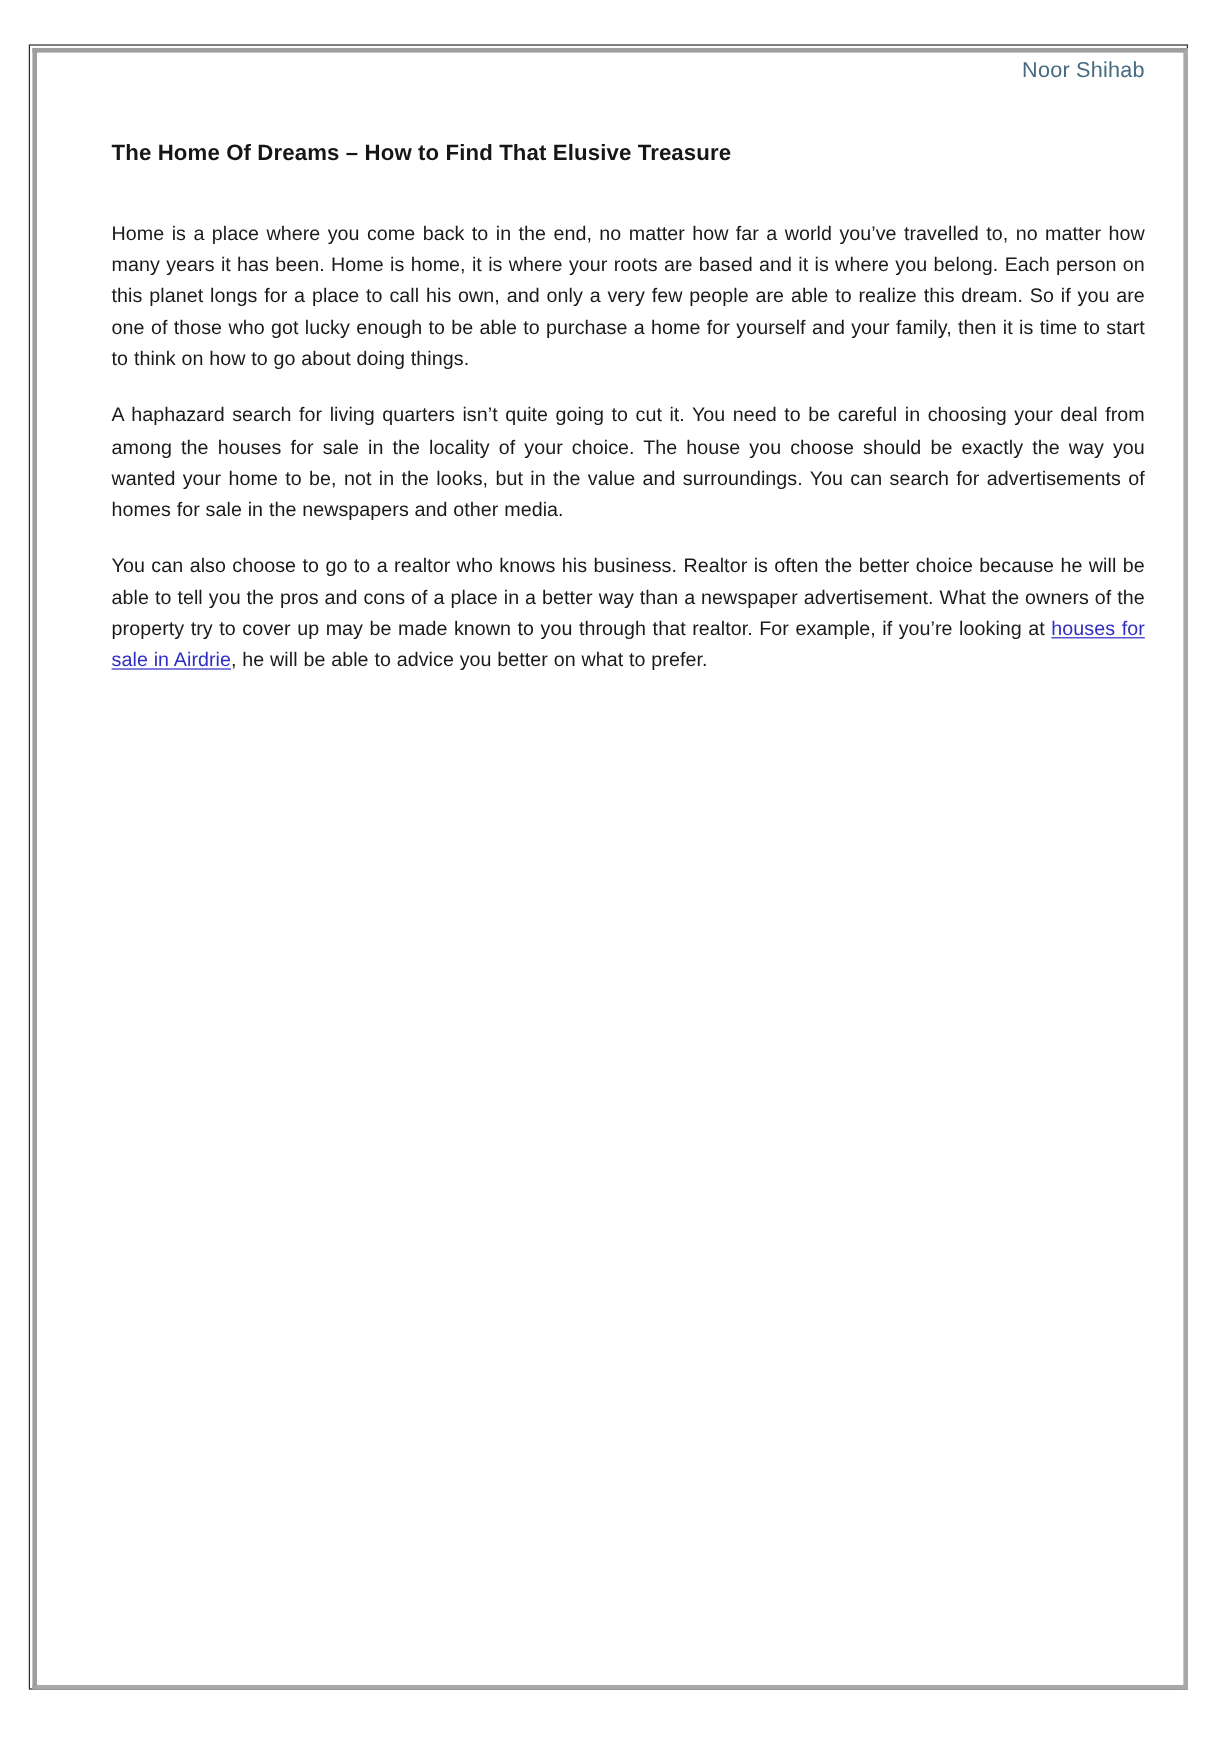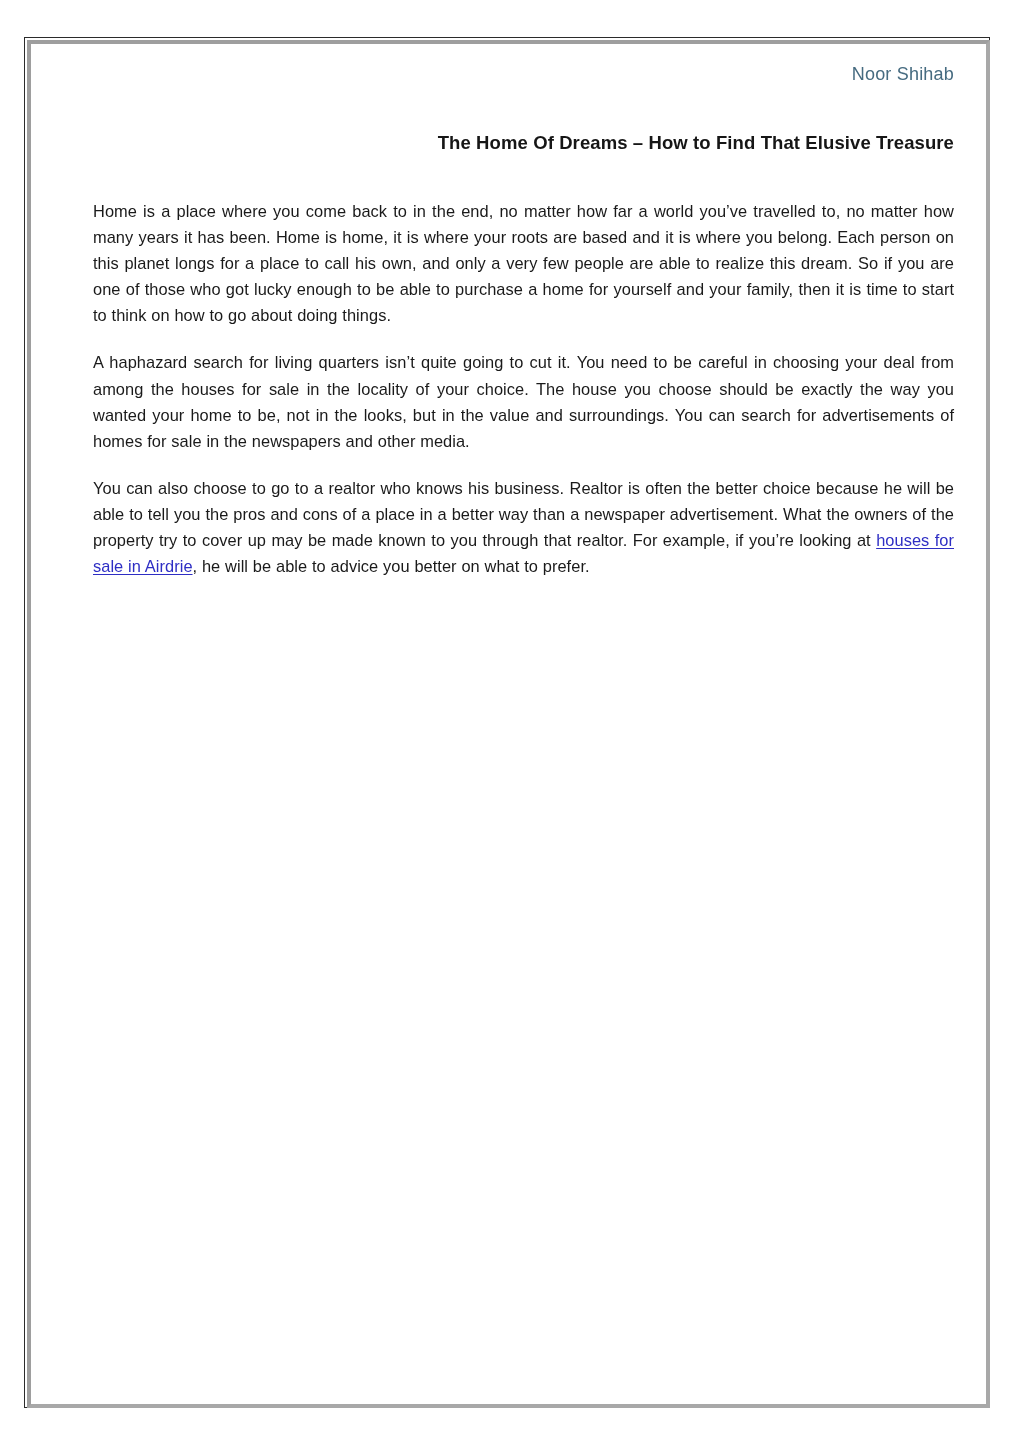--- a/index.html
+++ b/index.html
@@ -53,35 +53,35 @@
     height: 1360px;
     box-sizing: border-box;
     border: 1px solid #ffffff;
     background: transparent;
     pointer-events: none;
   }
 
   .content {
     position: absolute;
     left: 93px;
-    top: 52px;
+    top: 36px;
     width: 861px;
   }
 
   .doc-header {
     text-align: right;
     font-size: 18px;
     color: #466b80;
     letter-spacing: 0.2px;
     margin: 12px 0 0 0;
     font-family: "Liberation Sans", sans-serif;
   }
 
   .doc-title {
-    text-align: right;
+    text-align: left;
     font-size: 18.5px;
     font-weight: bold;
     color: #161616;
     margin: 47px 0 0 0;
     letter-spacing: 0.1px;
   }
 
   .body-copy {
     margin-top: 44px;
   }

